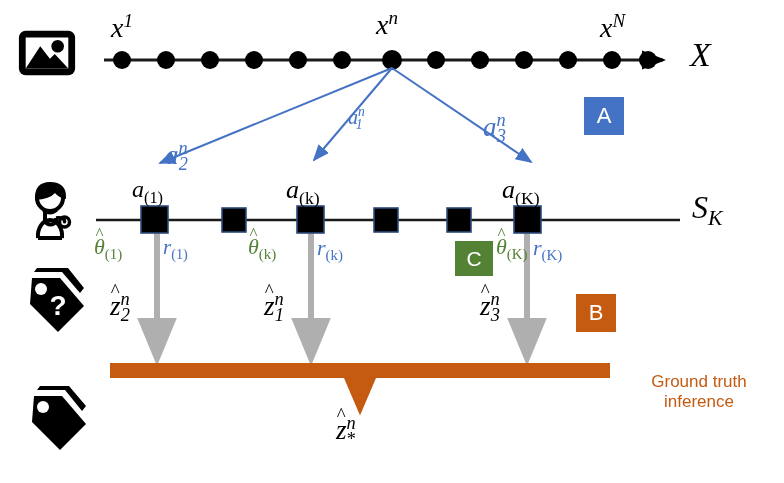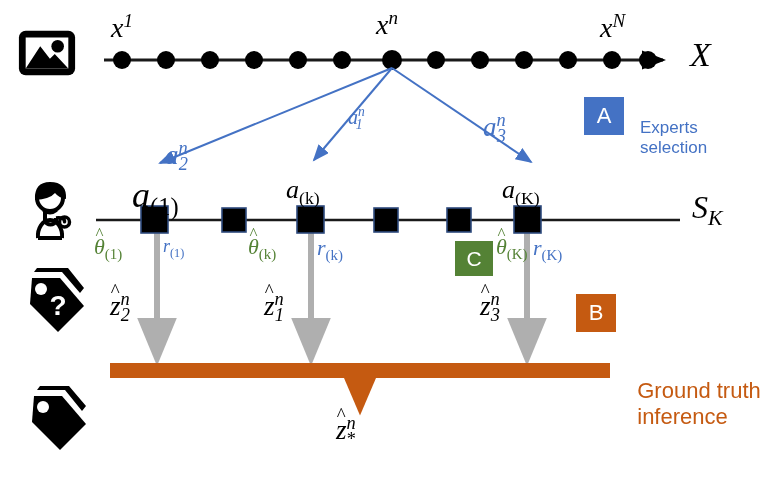--- a/index.html
+++ b/index.html
@@ -219,46 +219,42 @@
   </div>
 
   <div class="lbl" style="left:483px;top:111px;font-size:27px;color:#4472C4;">
     <span class="math">a</span><span class="sup">n</span><span class="sub" style="margin-left:-9px;">3</span>
   </div>
 
   <div class="badge" style="left:584px;top:97px;width:40px;height:38px;background:#4472C4;font-size:22px;">
     <span>A</span>
   </div>
 
-  <div class="legend" style="left:640px;top:98px;font-size:17px;color:#4472C4;">
-    <span>Experts
-selection</span>
-  </div>
-
-  <div class="lbl" style="left:132px;top:177px;font-size:36px;">
+
+  <div class="lbl" style="left:132px;top:177px;font-size:24px;">
     <span class="math">a</span><span class="subn">(1)</span>
   </div>
 
   <div class="lbl" style="left:286px;top:177px;font-size:26px;">
     <span class="math">a</span><span class="subn">(k)</span>
   </div>
 
   <div class="lbl" style="left:502px;top:177px;font-size:26px;">
     <span class="math">a</span><span class="subn">(K)</span>
   </div>
 
   <div class="lbl" style="left:692px;top:191px;font-size:32px;">
     <span class="math">S</span><span class="sub">K</span>
   </div>
 
   <div class="lbl" style="left:94px;top:236px;font-size:22px;color:#548235;">
     <span class="hatwrap"><span class="hatmark" style="top:-11px;font-size:17px;">^</span><span class="math">θ</span></span><span class="subn">(1)</span>
   </div>
 
-  <div class="lbl" style="left:163px;top:237px;font-size:18px;color:#4472C4;">
+  <div class="lbl" style="left:163px;top:237px;font-size:21px;color:#4472C4;">
     <span class="math">r</span><span class="subn">(1)</span>
   </div>
 
   <div class="lbl" style="left:248px;top:236px;font-size:22px;color:#548235;">
     <span class="hatwrap"><span class="hatmark" style="top:-11px;font-size:17px;">^</span><span class="math">θ</span></span><span class="subn">(k)</span>
   </div>
 
   <div class="lbl" style="left:317px;top:237px;font-size:22px;color:#4472C4;">
     <span class="math">r</span><span class="subn">(k)</span>
   </div>
@@ -284,21 +280,21 @@
   </div>
 
   <div class="lbl" style="left:480px;top:290px;font-size:27px;">
     <span class="hatwrap"><span class="hatmark" style="top:-12px;font-size:19px;">^</span><span class="math">z</span></span><span class="sup">n</span><span class="sub" style="margin-left:-9px;">3</span>
   </div>
 
   <div class="badge" style="left:576px;top:294px;width:40px;height:38px;background:#C55A11;font-size:22px;">
     <span>B</span>
   </div>
 
-  <div class="legend" style="left:624px;top:352px;font-size:22px;color:#C55A11;transform:translateX(-50%) translateX(75px);">
+  <div class="legend" style="left:624px;top:352px;font-size:17px;color:#C55A11;text-align:center;transform:translateX(-50%) translateX(75px);">
     <span>Ground truth
 inference</span>
   </div>
 
   <div class="lbl" style="left:336px;top:414px;font-size:27px;">
     <span class="hatwrap"><span class="hatmark" style="top:-12px;font-size:19px;">^</span><span class="math">z</span></span><span class="sup">n</span><span class="sub" style="margin-left:-9px;font-style:normal;">*</span>
   </div>
 
 </div>
 

